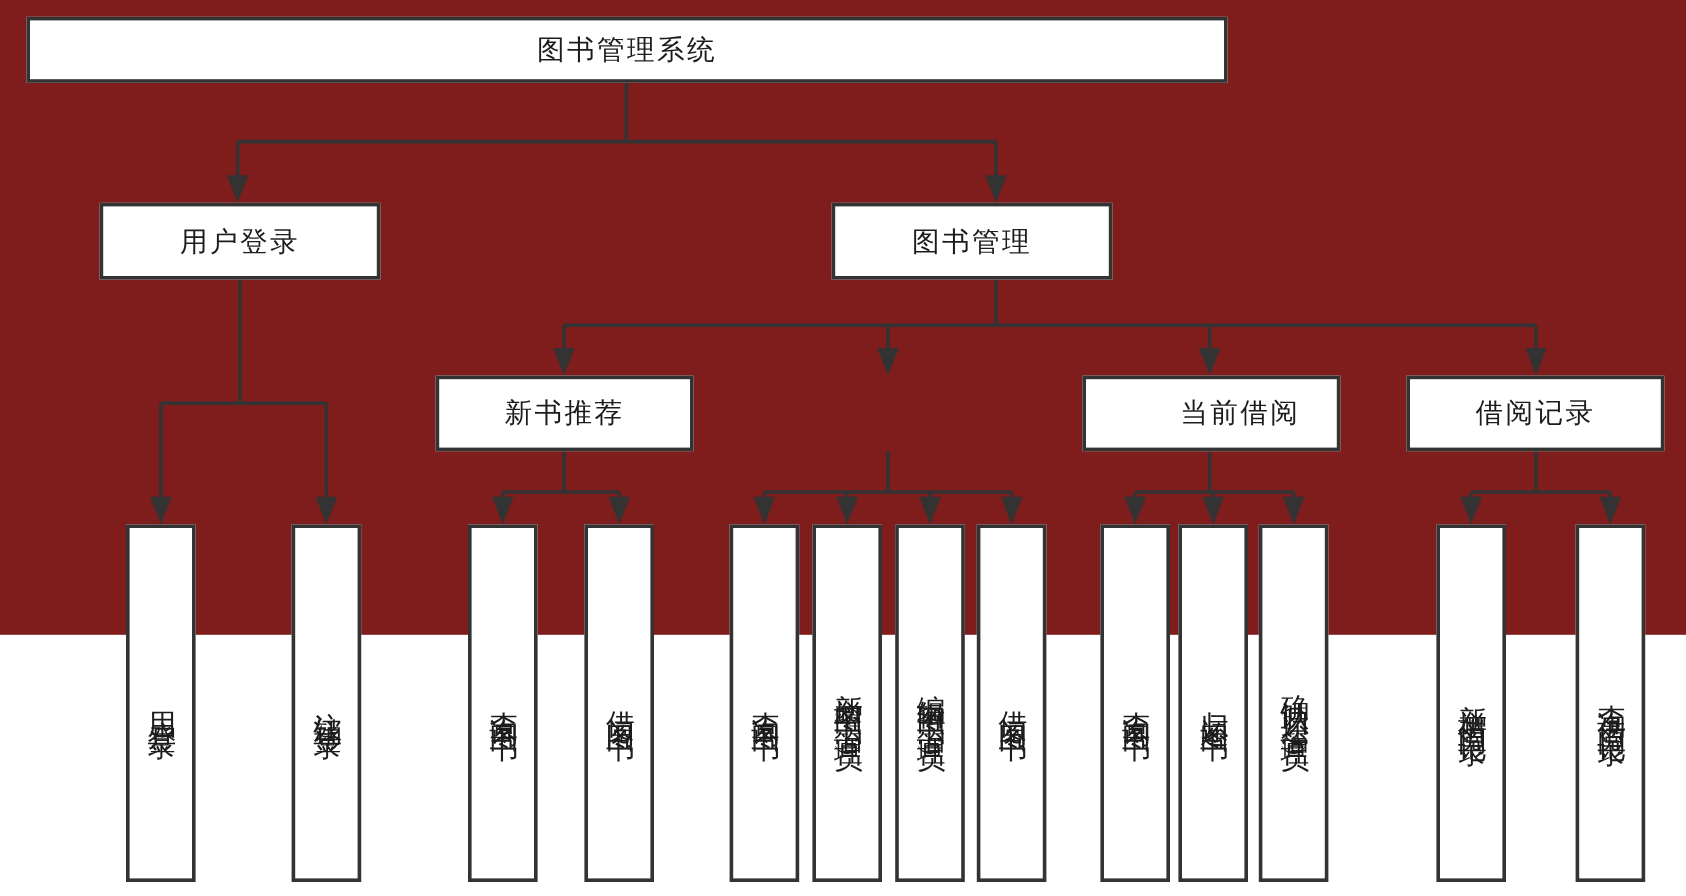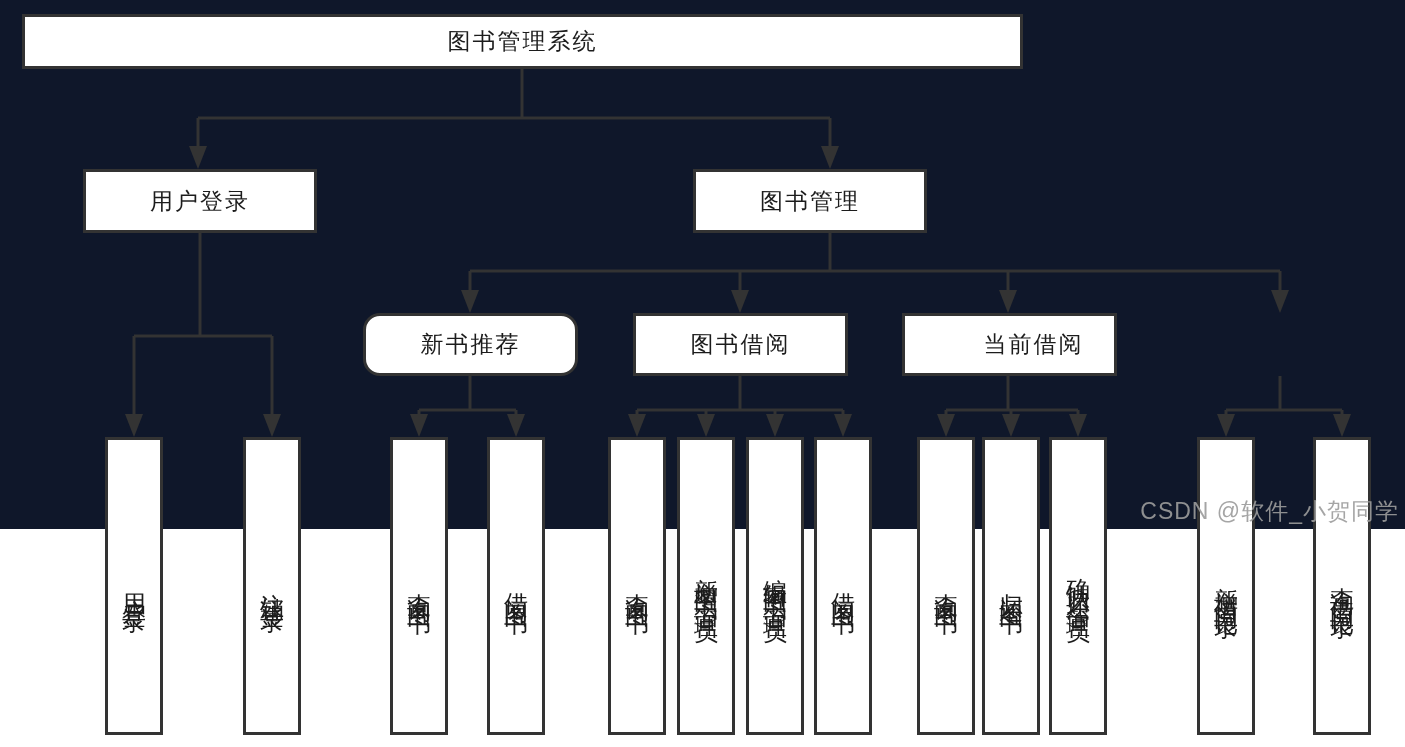--- a/index.html
+++ b/index.html
@@ -5,21 +5,21 @@
   html, body { margin: 0; padding: 0; }
   body {
     width: 1405px; height: 747px;
     background: #ffffff;
     font-family: "Liberation Sans", "DejaVu Sans", sans-serif;
     overflow: hidden;
   }
   .canvas {
     position: relative;
     width: 1405px; height: 529px;
-    background: #0f172a;
+    background: #7f1d1d;
     text-align: center;
   }
   .connectors {
     position: absolute; left: 0; top: 0;
     width: 1405px; height: 747px;
     z-index: 1;
   }
   .node {
     position: absolute;
     box-sizing: border-box;
@@ -92,23 +92,23 @@
       <polygon points="1217,414 1235,414 1226,437"></polygon>
       <polygon points="1333,414 1351,414 1342,437"></polygon>
     </g>
   </svg>
 
   <div class="node h" style="left:22px; top:14px; width:1001px; height:55px;">图书管理系统</div>
 
   <div class="node h" style="left:83px; top:169px; width:234px; height:64px;">用户登录</div>
   <div class="node h" style="left:693px; top:169px; width:234px; height:64px;">图书管理</div>
 
-  <div class="node h" style="left:363px; top:313px; width:215px; height:63px;border-radius:17px;">新书推荐</div>
-  <div class="node h" style="left:633px; top:313px; width:215px; height:63px;">图书借阅</div>
+  <div class="node h" style="left:363px; top:313px; width:215px; height:63px;">新书推荐</div>
   <div class="node h" style="left:902px; top:313px; width:215px; height:63px;padding-left:48px;">当前借阅</div>
+  <div class="node h" style="left:1172px; top:313px; width:215px; height:63px;">借阅记录</div>
 
   <div class="node v" style="left:105px; top:437px; width:58px; height:298px;">
     <span class="vtext">用户登录</span>
   </div>
   <div class="node v" style="left:243px; top:437px; width:58px; height:298px;">
     <span class="vtext">注销登录</span>
   </div>
 
   <div class="node v" style="left:390px; top:437px; width:58px; height:298px;">
     <span class="vtext">查询图书</span>
@@ -140,15 +140,14 @@
     <span class="vtext">确认归还（管理员）</span>
   </div>
 
   <div class="node v" style="left:1197px; top:437px; width:58px; height:298px;">
     <span class="vtext">新增借阅记录</span>
   </div>
   <div class="node v" style="left:1313px; top:437px; width:58px; height:298px;">
     <span class="vtext">查询借阅记录</span>
   </div>
 
-  <div class="watermark">CSDN @软件_小贺同学</div>
 
 </div>
 
 </body></html>

